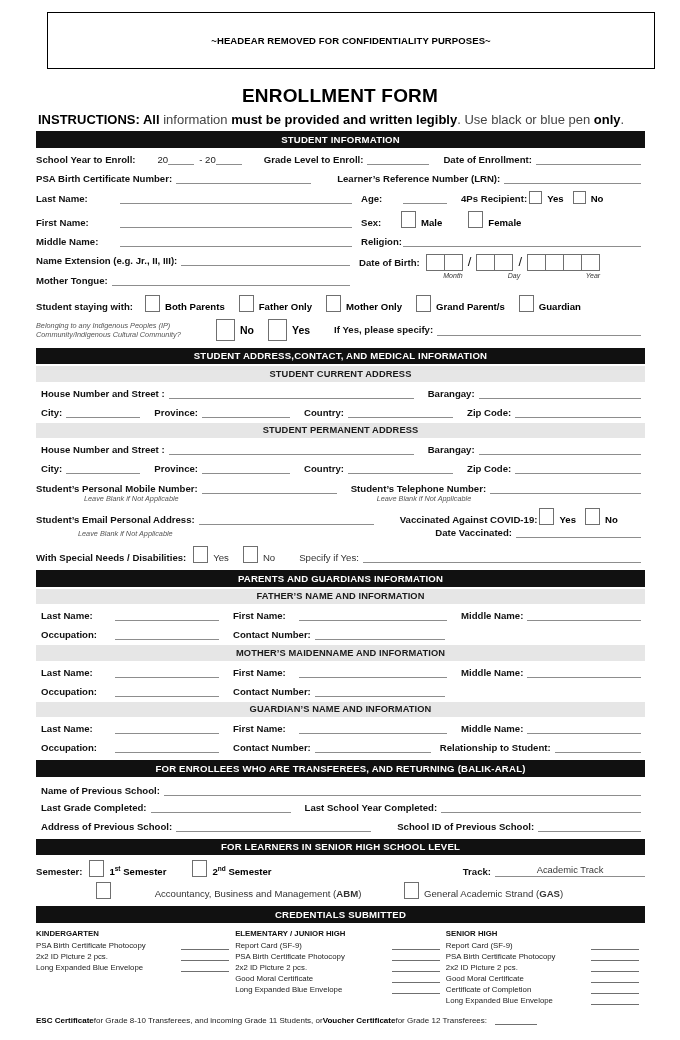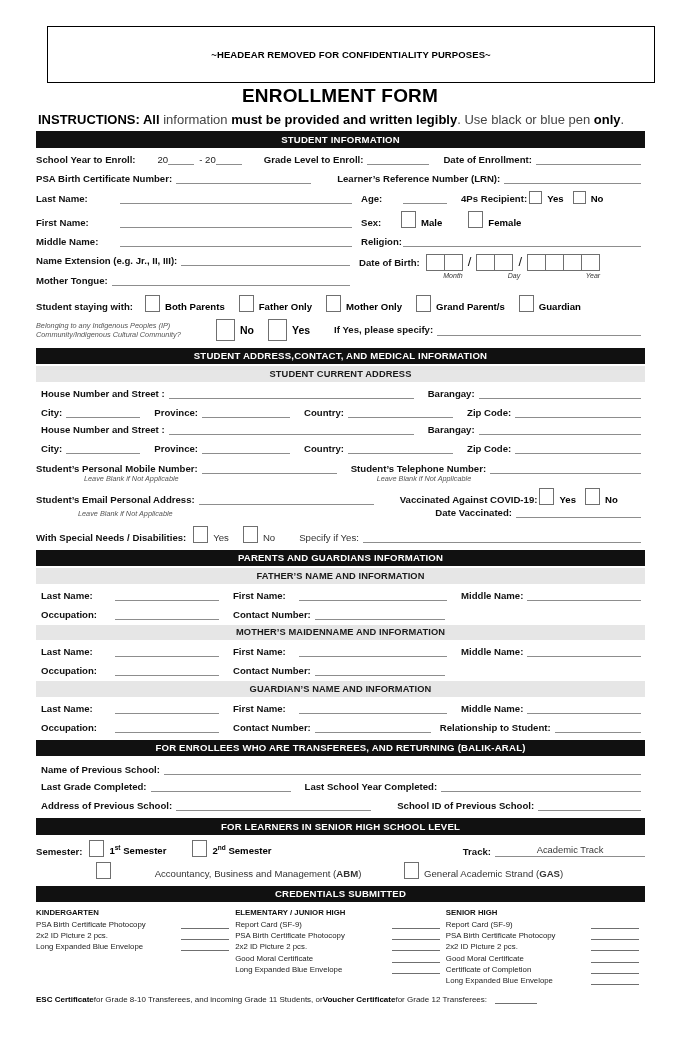--- a/index.html
+++ b/index.html
@@ -6,21 +6,21 @@
   body{
     width:680px;height:1040px;
     font-family:"Liberation Sans", sans-serif;
     color:#000;
     -webkit-font-smoothing:antialiased;
   }
   .page{position:relative;width:680px;height:1040px;overflow:hidden;background:#fff;}
 
   
   .confidential-box{
-    position:absolute;left:47px;top:26px;width:608px;height:57px;
+    position:absolute;left:47px;top:12px;width:608px;height:57px;
     border:1.5px solid #000;box-sizing:border-box;
     display:flex;align-items:center;justify-content:center;
   }
   .confidential-text{font-size:9.5px;font-weight:bold;letter-spacing:.1px;}
   .form-title{
     position:absolute;left:0;top:85px;width:680px;text-align:center;
     font-size:19px;font-weight:bold;letter-spacing:.2px;
   }
   .instructions{
     position:absolute;left:38px;top:112px;width:604px;
@@ -270,20 +270,21 @@
       <span class="lbl">Province:</span>
       <span class="line" style="width:88px"></span>
       <span class="sp"></span>
       <span class="lbl">Country:</span>
       <span class="line" style="width:105px"></span>
       <span class="sp"></span>
       <span class="lbl">Zip Code:</span>
       <span class="line grow"></span>
     </div>
 
+    <div class="gray-bar" style="margin-top:5px">STUDENT PERMANENT ADDRESS</div>
 
     <div class="row tight">
       <span class="sp-sm"></span>
       <span class="lbl">House Number and Street :</span>
       <span class="line" style="width:245px"></span>
       <span class="sp"></span>
       <span class="lbl">Barangay:</span>
       <span class="line grow"></span>
     </div>
     <div class="row">

